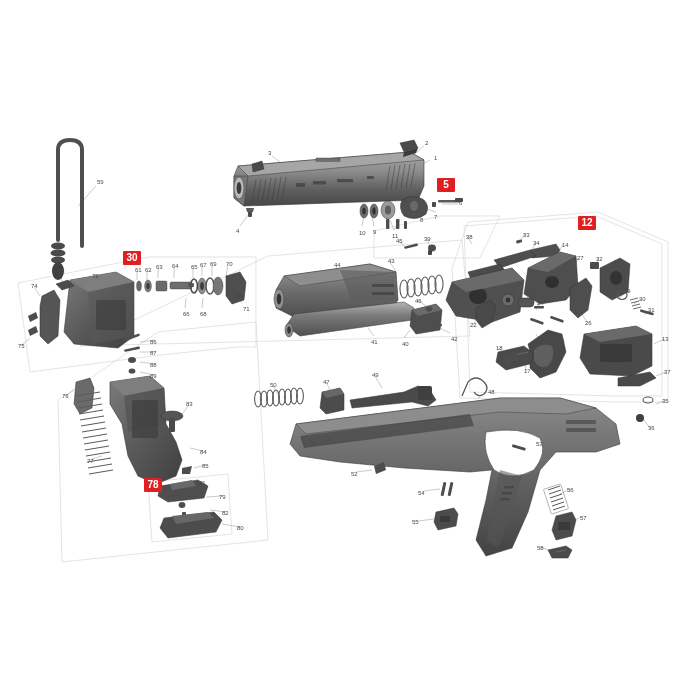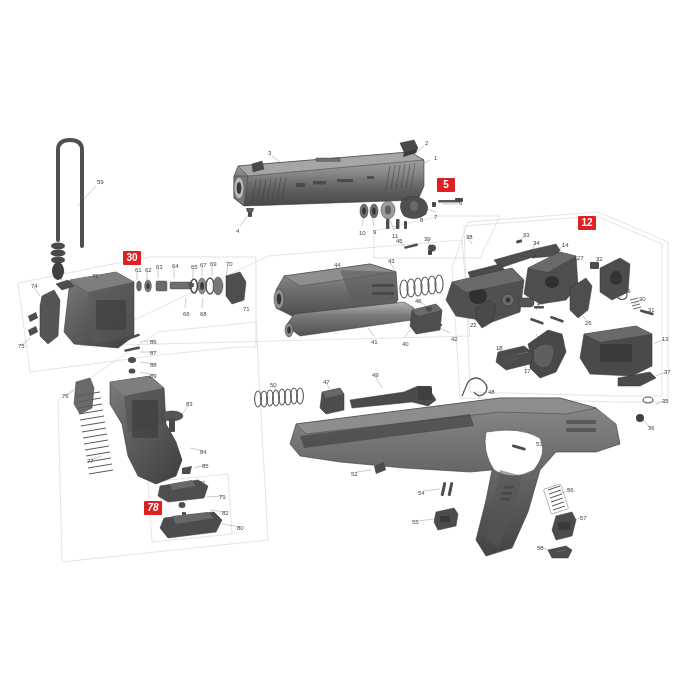--- a/index.html
+++ b/index.html
@@ -498,21 +498,21 @@
   </g>
   <g id="part-80">
     <path d="M164,518 L214,512 L222,520 L216,532 L168,538 L160,528 Z" fill="#4c4c4c" stroke="#333" stroke-width="0.5"></path>
     <path d="M172,516 L208,512 L214,518 L176,524 Z" fill="#676767"></path>
   </g>
 </svg>
 
 <div class="badge" style="left:437px;top:178px;">5</div>
 <div class="badge" style="left:578px;top:216px;">12</div>
 <div class="badge" style="left:123px;top:251px;">30</div>
-<div class="badge" style="left:144px;top:501px;font-style:italic;">78</div>
+<div class="badge" style="left:144px;top:478px;">78</div>
 
 <div class="cn" style="left:434px;top:155px;">1</div>
 <div class="cn" style="left:425px;top:140px;">2</div>
 <div class="cn" style="left:268px;top:150px;">3</div>
 <div class="cn" style="left:236px;top:228px;">4</div>
 <div class="cn" style="left:459px;top:200px;">6</div>
 <div class="cn" style="left:434px;top:214px;">7</div>
 <div class="cn" style="left:420px;top:217px;">8</div>
 <div class="cn" style="left:373px;top:229px;">9</div>
 <div class="cn" style="left:359px;top:230px;">10</div>

